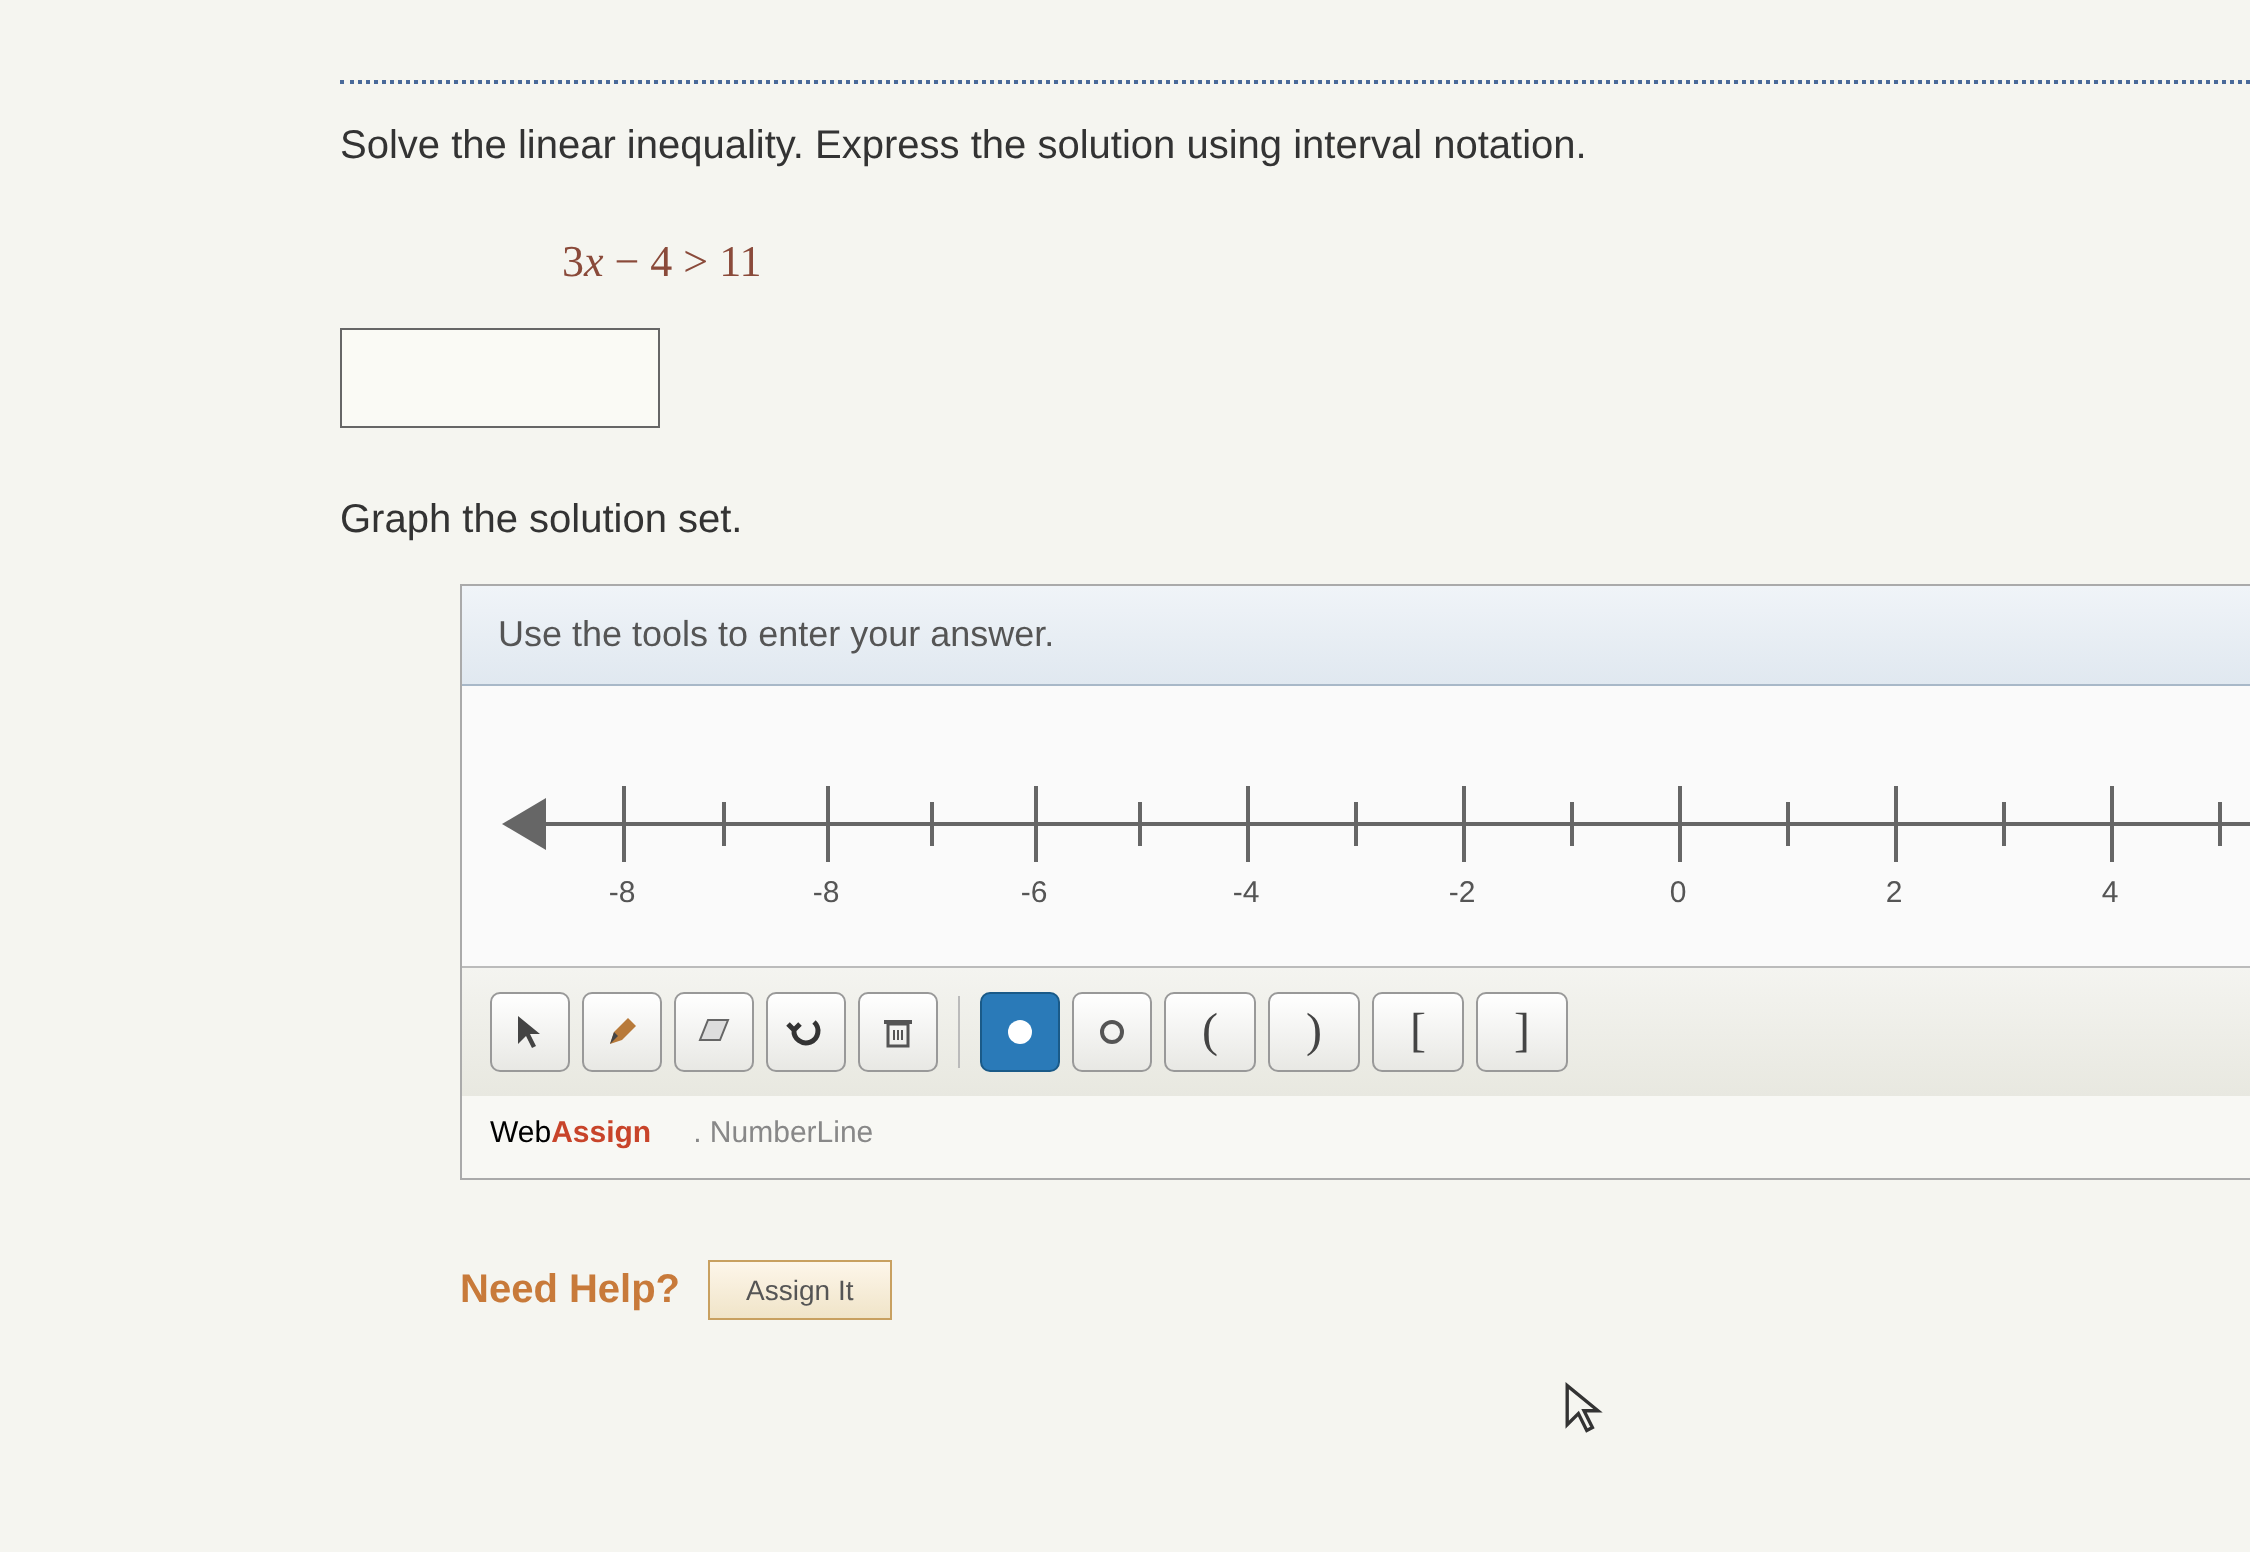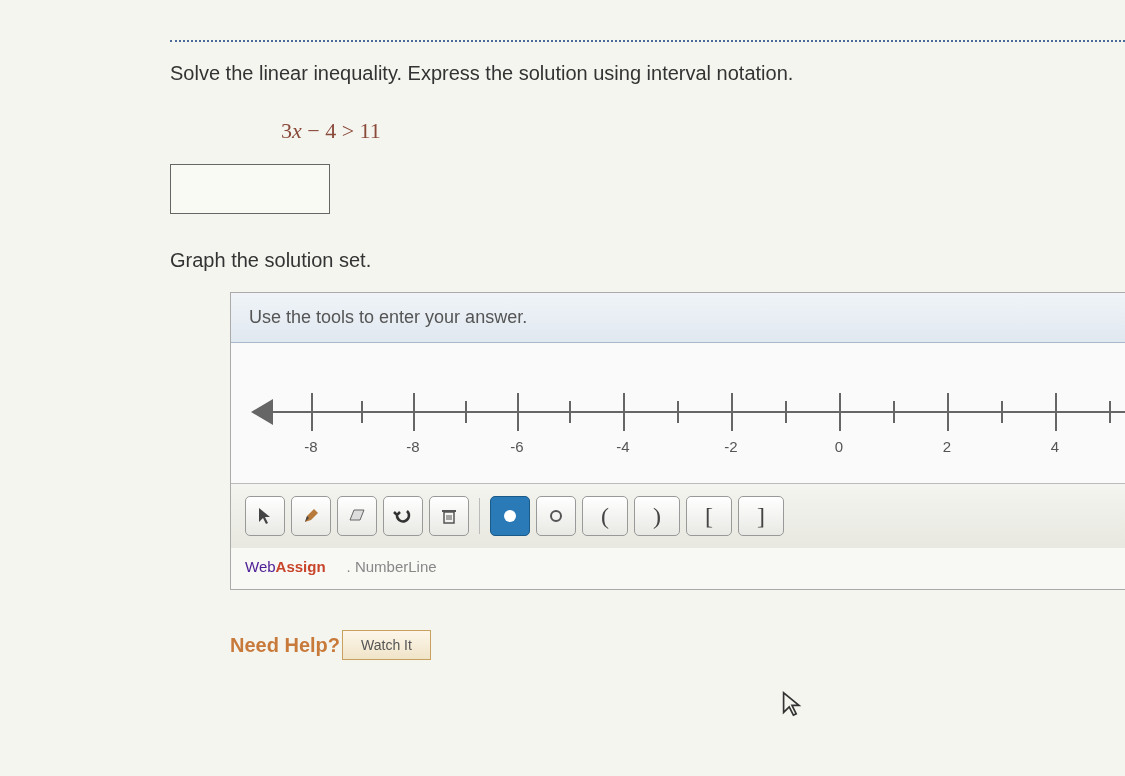--- a/index.html
+++ b/index.html
@@ -126,28 +126,28 @@
     width: 1px;
     height: 36px;
     background: #bbb;
     margin: 0 4px;
   }
   .brand {
     padding: 10px 14px 14px;
     font-size: 15px;
     color: #888;
   }
-  .brand .web { color: #4c1d95; }
+  .brand .web { color: #000000; }
   .brand .assign { color: #c8442a; font-weight: bold; margin-top: 24px; }
   .brand .nl { color: #888; margin-left: 21px; }
   .need-help {
     margin: 40px 0 0 60px;
     display: flex;
     align-items: center;
-    gap: 2px;
+    gap: 14px;
   }
   .need-help-label {
     font-size: 20px;
     color: #c87a3a;
     font-weight: bold;
   }
   .watch-btn {
     border: 1px solid #c8a060;
     background: linear-gradient(#fdf6ea, #f0e4c8);
     padding: 6px 18px;
@@ -261,21 +261,21 @@
       <div class="tool-btn wide">]</div>
     </div>
 
     <div class="brand">
       <span class="web">Web</span><span class="assign">Assign</span><span class="nl">. NumberLine</span>
     </div>
   </div>
 
   <div class="need-help">
     <div class="need-help-label">Need Help?</div>
-    <button class="watch-btn">Watch It</button>
+    <button class="watch-btn">Assign It</button>
   </div>
 </div>
 
 <div class="cursor-icon">
   <svg width="24" height="28" viewBox="0 0 16 20">
       <path d="M2 2 L2 16 L6 12 L9 18 L11 17 L8 11 L13 11 Z" fill="none" stroke="#333" stroke-width="1.2"></path>
     </svg>
 </div>
 
 </body></html>

